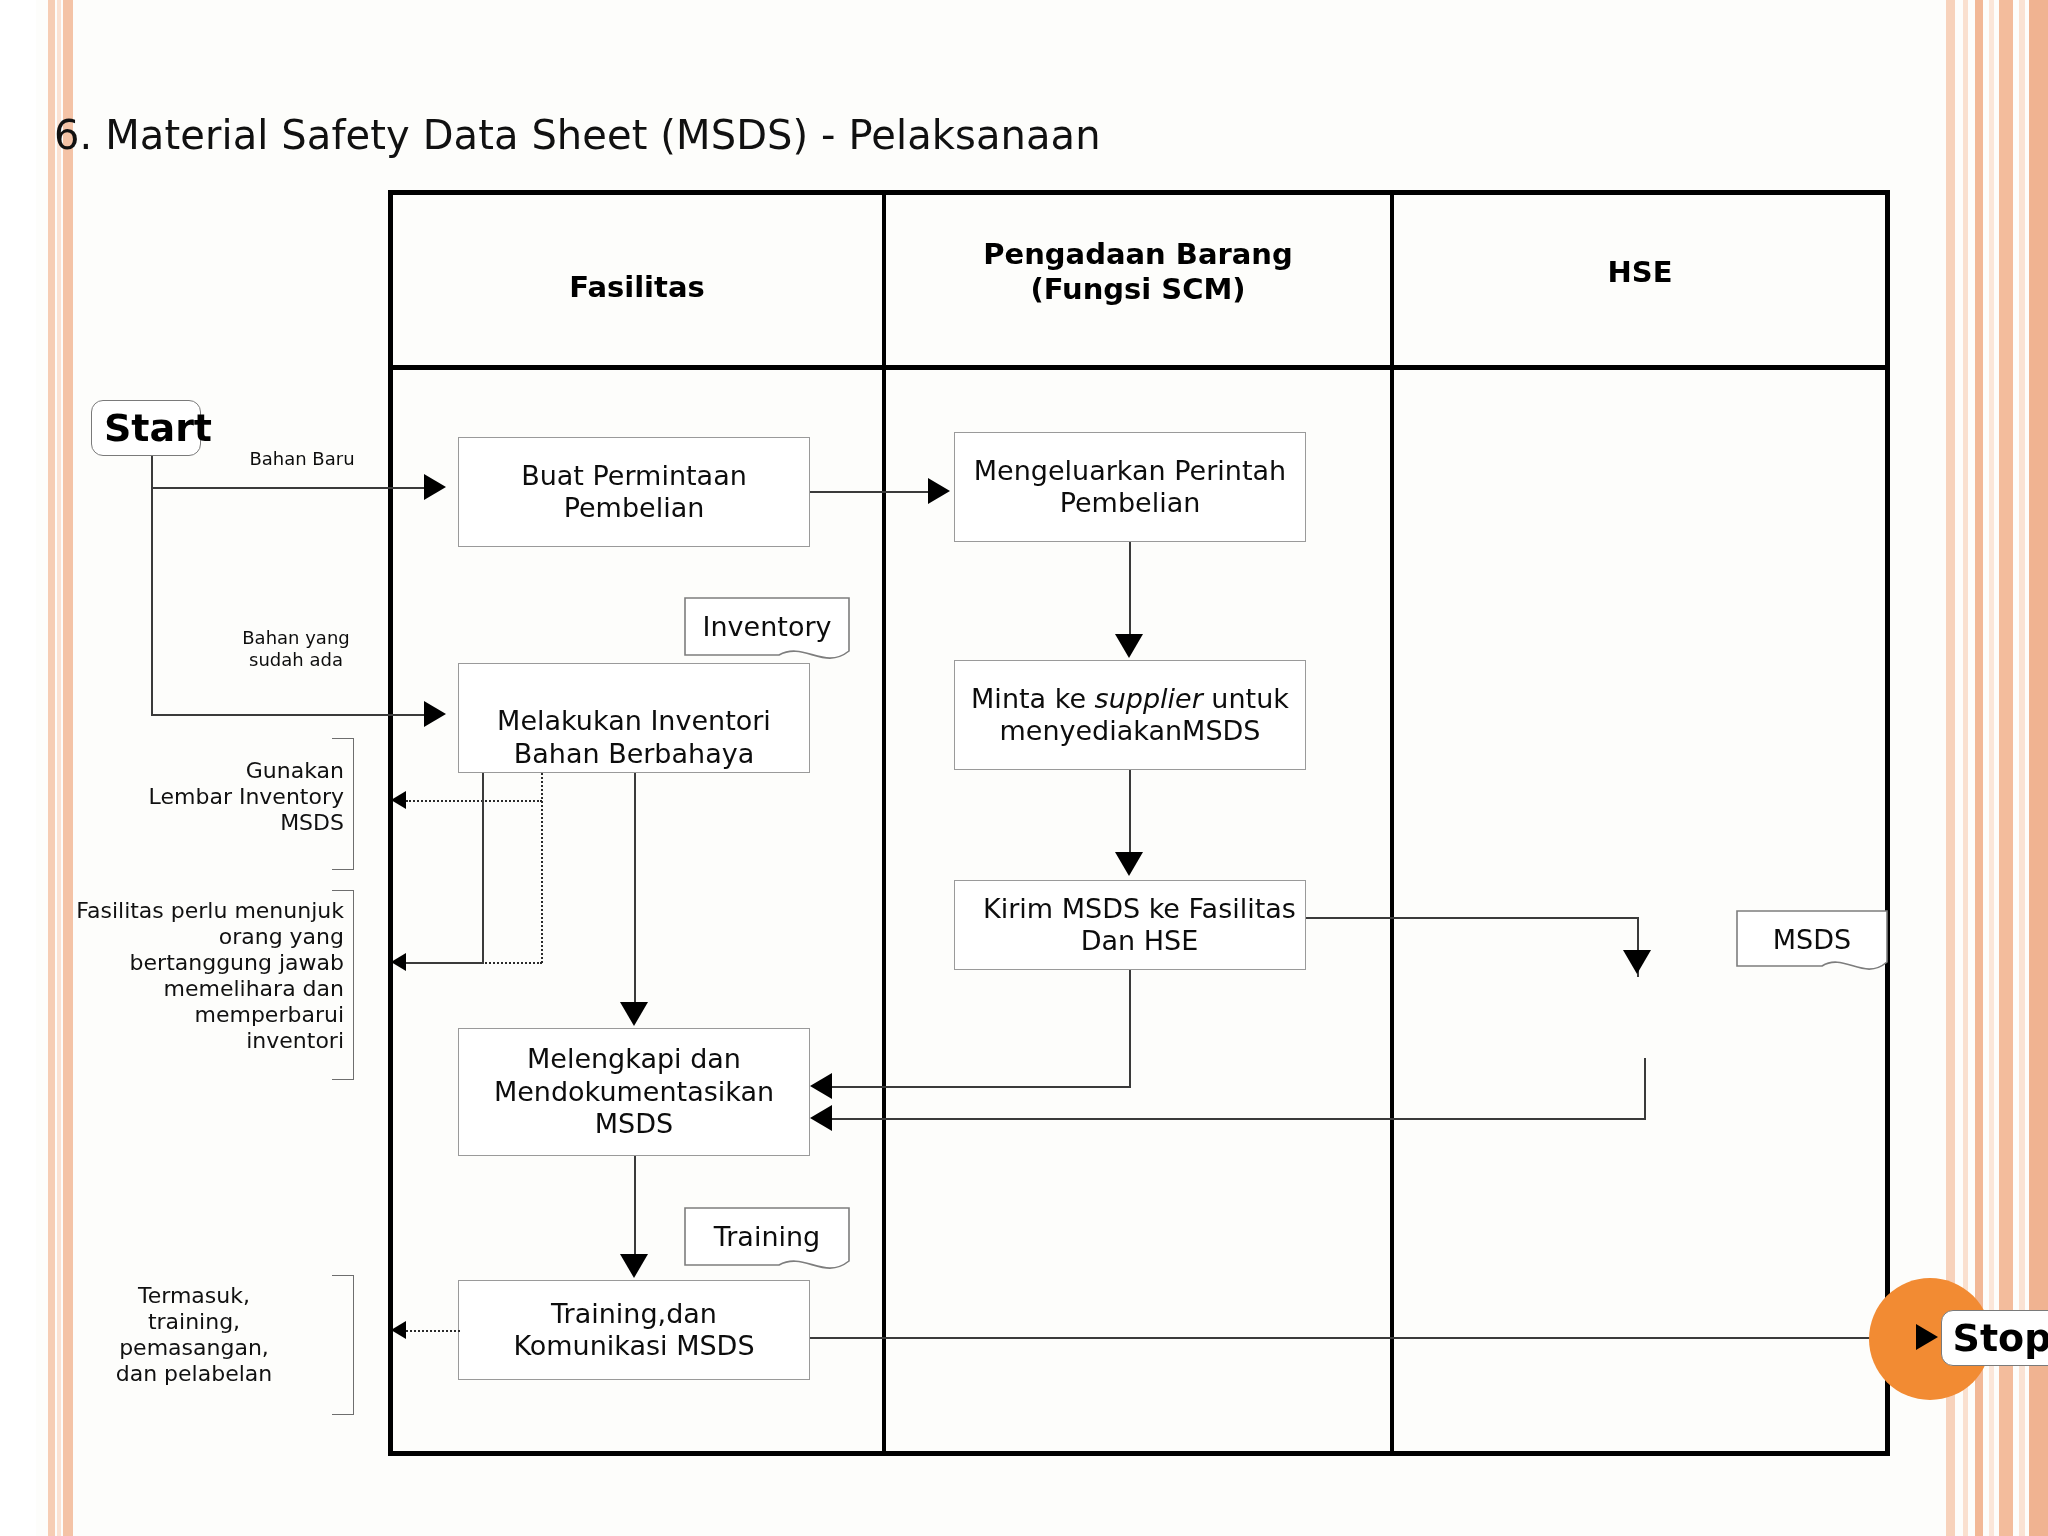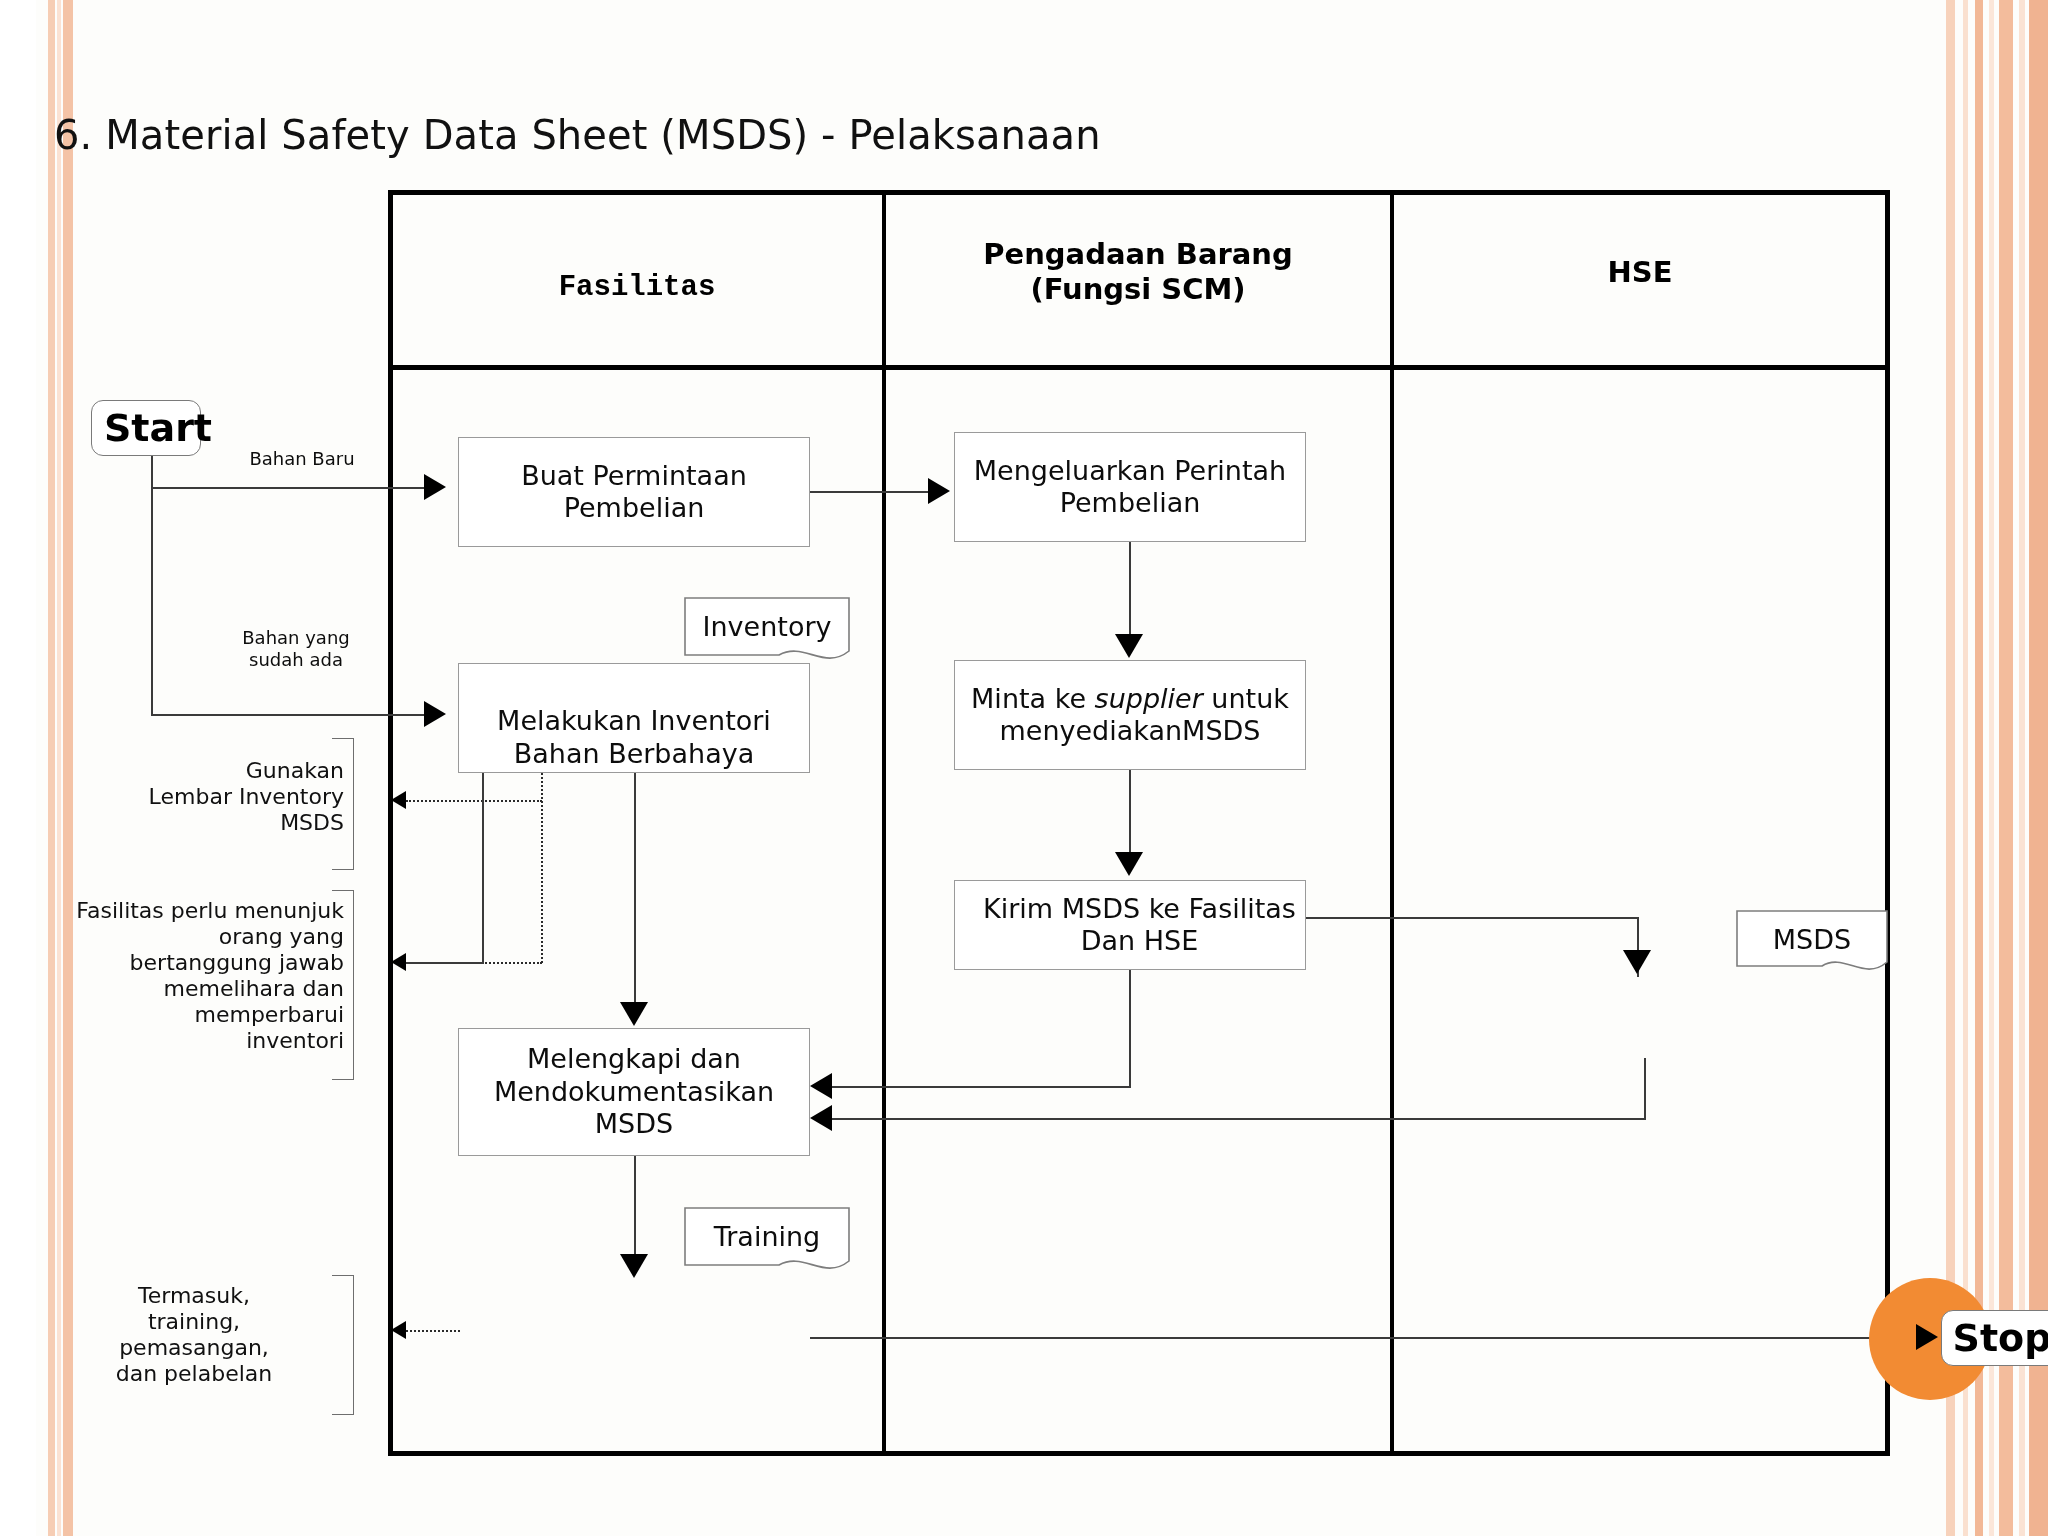--- a/index.html
+++ b/index.html
@@ -72,21 +72,21 @@
     background: #000;
   }
   .lane-title {
     position: absolute;
     text-align: center;
     font-weight: bold;
     font-size: 29px;
     color: #000;
     line-height: 1.22;
   }
-  .lane-title.t1 { left: 356px; top: 270px;  width: 490px; font-family: Liberation Mono, monospace; }
+  .lane-title.t1 { left: 356px; top: 270px;  width: 490px; }
   .lane-title.t2 { left: 850px; top: 237px;  width: 504px; }
   .lane-title.t3 { left: 1358px; top: 255px; width: 492px; }
 
   
   .pbox {
     position: absolute;
     border: 1.5px solid #9a9a9a;
     background: #ffffff;
     box-sizing: border-box;
     display: flex;
@@ -261,20 +261,26 @@
     </div>
   </div>
 
   <div class="docshape" style="left:648px; top:1207px; width:166px; height:70px;">
     <svg width="166" height="70" viewBox="0 0 166 70">
       <path d="M1,1 L165,1 L165,54 C140,74 120,44 95,58 L1,58 Z" fill="#ffffff" stroke="#7d7d7d" stroke-width="1.6"></path>
     </svg>
     <div class="doclabel">Training</div>
   </div>
 
+  <div class="pbox" style="left:422px; top:1280px; width:352px; height:100px;">
+    <div>
+      <div>Training,dan</div>
+      <div>Komunikasi MSDS</div>
+    </div>
+  </div>
 
   <div class="ln v" style="left:598px; top:773px; height:231px;"></div>
   <div class="arr down" style="left:584px; top:1002px;"></div>
 
   <div class="ln v" style="left:598px; top:1156px; height:100px;"></div>
   <div class="arr down" style="left:584px; top:1254px;"></div>
 
   <div class="dot-v" style="left:505px; top:773px; height:190px;"></div>
   <div class="dot-h" style="left:370px; top:800px; width:136px;"></div>
   <div class="arr left sm" style="left:355px; top:791px;"></div>

